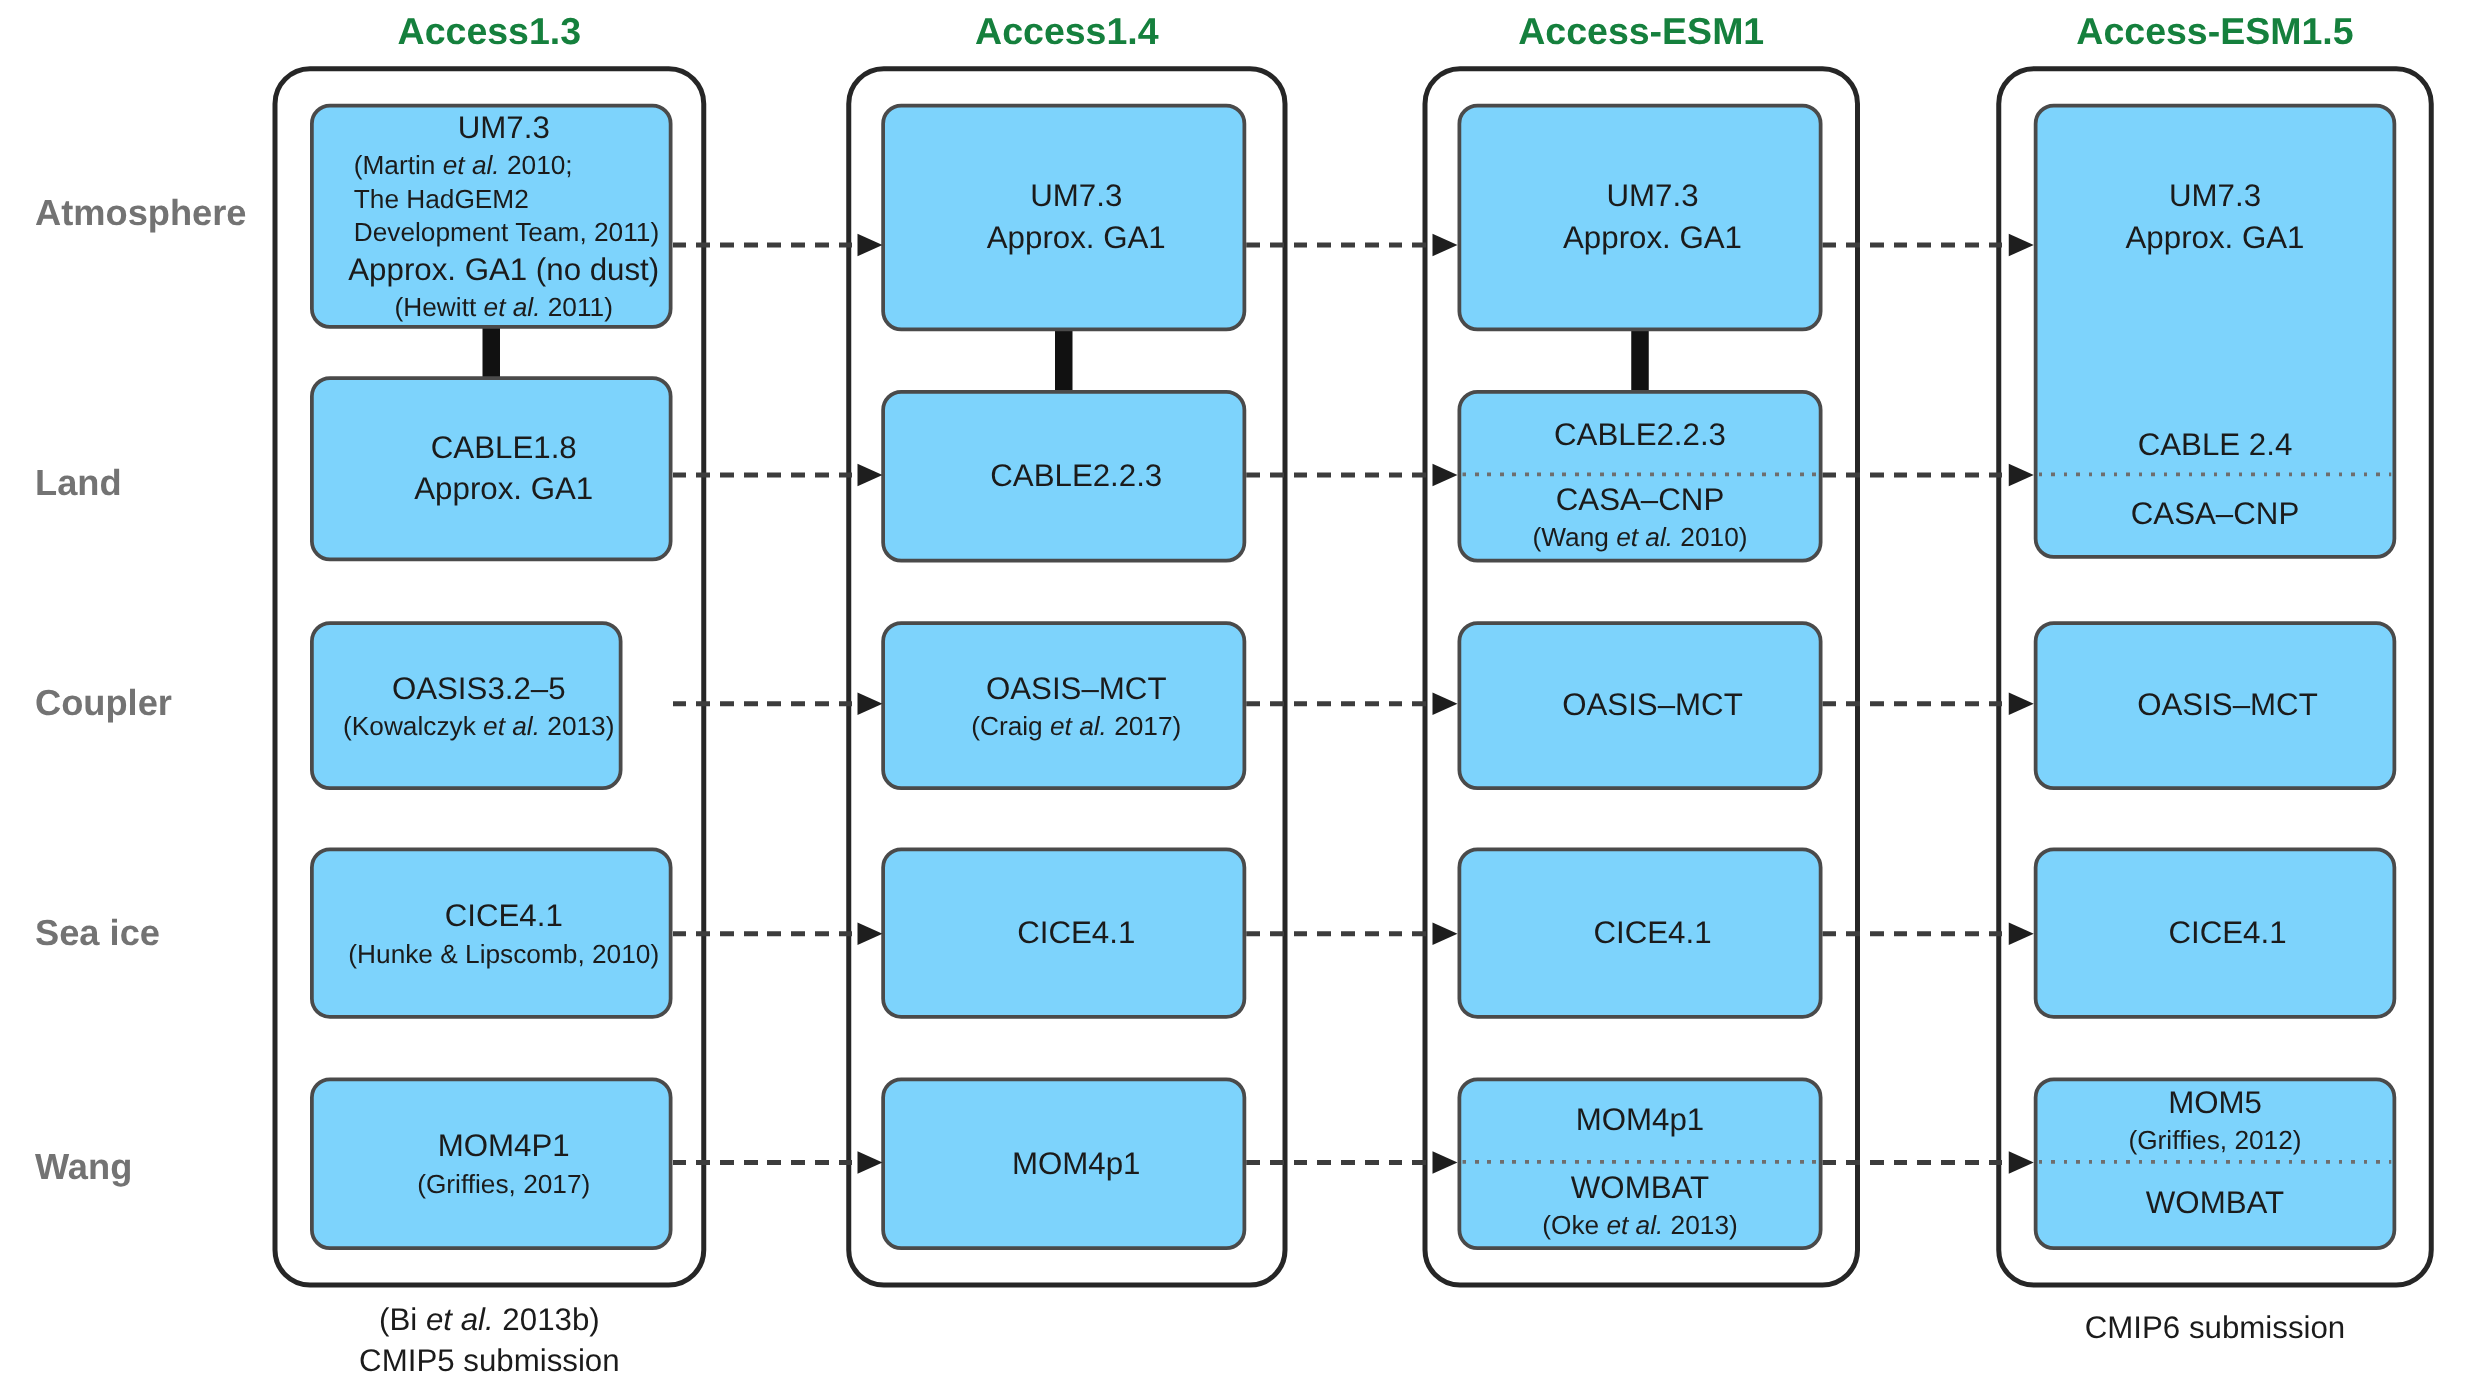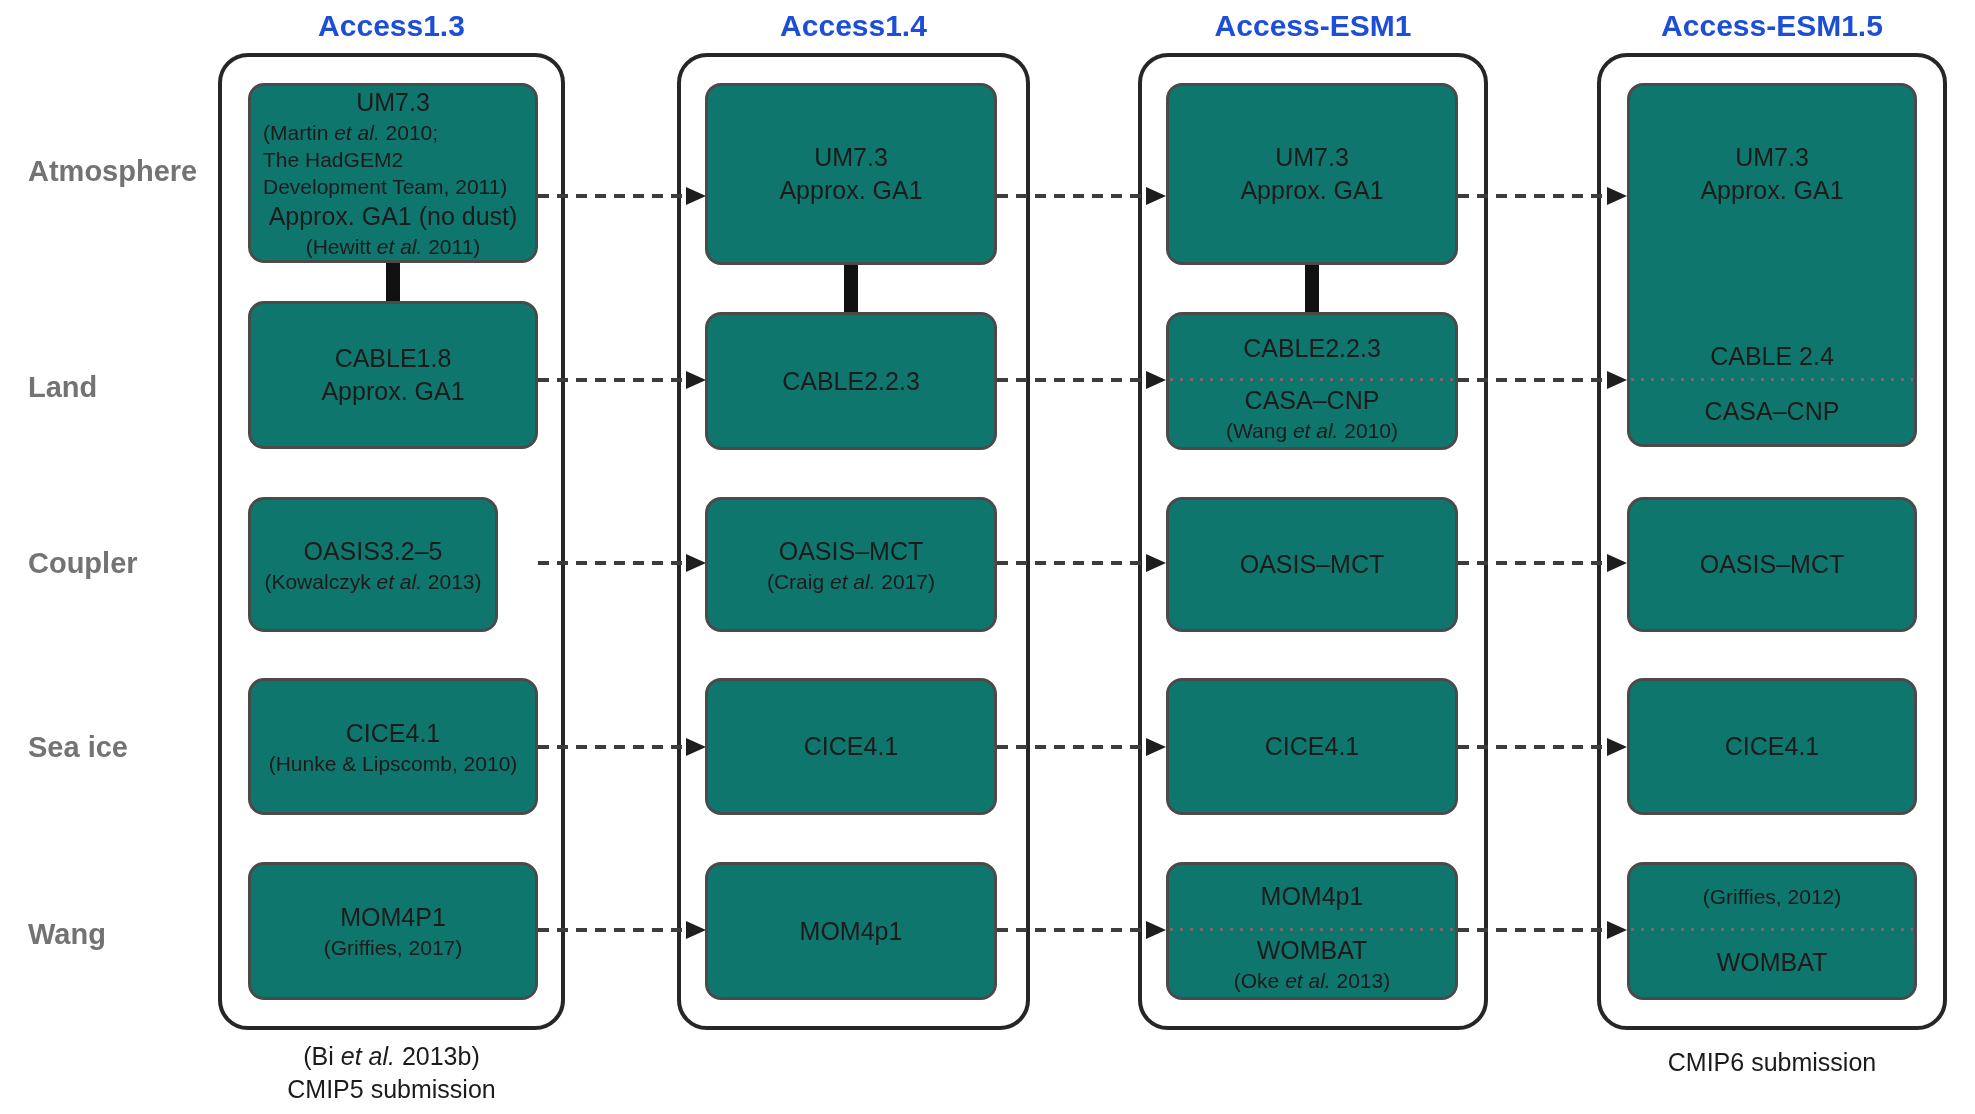--- a/index.html
+++ b/index.html
@@ -1,25 +1,25 @@
 <!DOCTYPE html>
 <html><head>
 <meta charset="utf-8">
 <style>
   html,body{margin:0;padding:0;background:#fff;}
   .canvas{position:relative;width:1975px;height:1114px;background:#ffffff;
           font-family:"Liberation Sans",sans-serif;color:#1b1b1b;overflow:hidden;}
   .col-title{position:absolute;top:5px;height:42px;line-height:42px;text-align:center;
-             font-weight:bold;font-size:30px;color:#1d4ed8;}
+             font-weight:bold;font-size:30px;color:#15803d;}
   .row-label{position:absolute;left:28px;height:40px;line-height:40px;
              font-weight:bold;font-size:29px;color:#737373;white-space:nowrap;}
   .container{position:absolute;box-sizing:border-box;border:4px solid #262626;
              border-radius:30px;background:#fff;}
   .node{position:absolute;box-sizing:border-box;border:3px solid #4a4a4a;border-radius:16px;
-        background:#0f766e;display:flex;flex-direction:column;justify-content:center;align-items:center;}
+        background:#7dd3fc;display:flex;flex-direction:column;justify-content:center;align-items:center;padding-left:20px;}
   .node.split{display:block;}
   .sect{position:absolute;left:0;right:0;display:flex;flex-direction:column;
         justify-content:center;align-items:center;}
   .ln{font-size:25px;line-height:33px;text-align:center;width:100%;}
   .ln.sm{font-size:21px;line-height:27px;}
   .ln.lf{text-align:left;padding-left:12px;box-sizing:border-box;}
   .it{font-style:italic;}
   .connector{position:absolute;width:14px;background:#111;}
   .dash{position:absolute;height:4px;
         background:repeating-linear-gradient(90deg,#3c3c3c 0 11px,transparent 11px 19px);}
@@ -139,20 +139,21 @@
       </div>
   </div>
   <div class="node" style="left:1627px;top:497px;width:290px;height:135px">
       <div class="ln"><span>OASIS–MCT</span></div>
     </div>
   <div class="node" style="left:1627px;top:678px;width:290px;height:137px">
       <div class="ln"><span>CICE4.1</span></div>
     </div>
   <div class="node split" style="left:1627px;top:862px;width:290px;height:138px">
     <div class="sect" style="top:0;height:62px">
+        <div class="ln"><span>MOM5</span></div>
         <div class="ln sm"><span>(Griffies, 2012)</span></div>
       </div>
     <div class="sect" style="top:70px;height:54px">
         <div class="ln"><span>WOMBAT</span></div>
       </div>
   </div>
 
   <div class="dots" style="left:1170px;top:378px;width:284px"></div>
   <div class="dots" style="left:1170px;top:928px;width:284px"></div>
   <div class="dots" style="left:1631px;top:378px;width:282px"></div>

